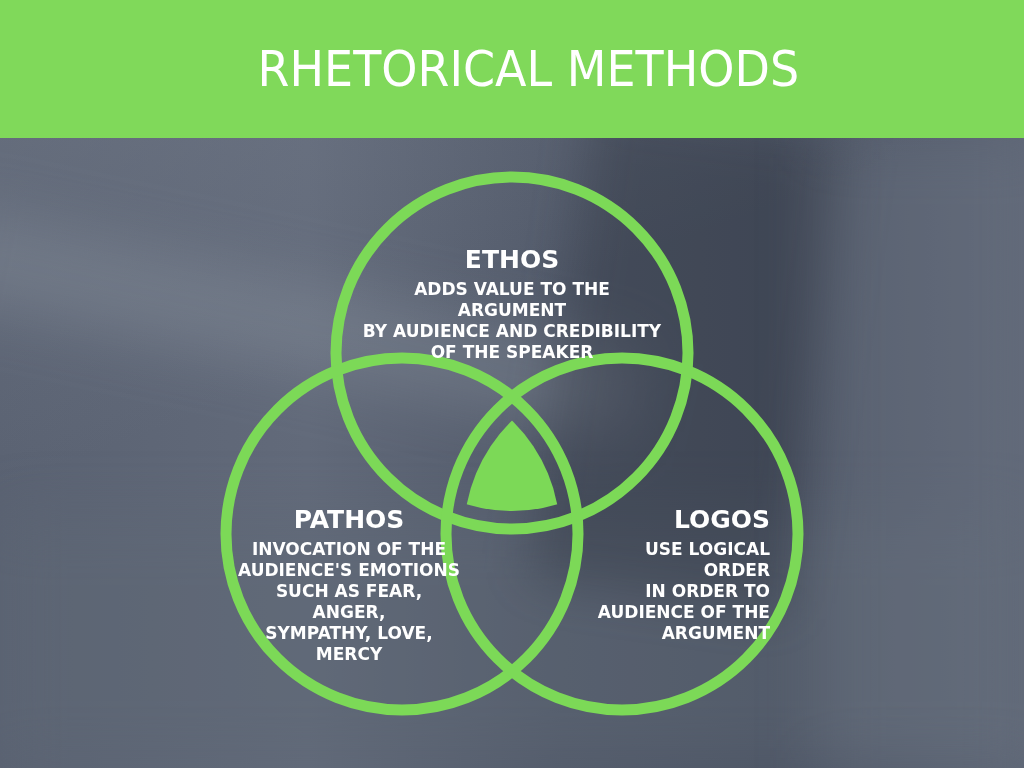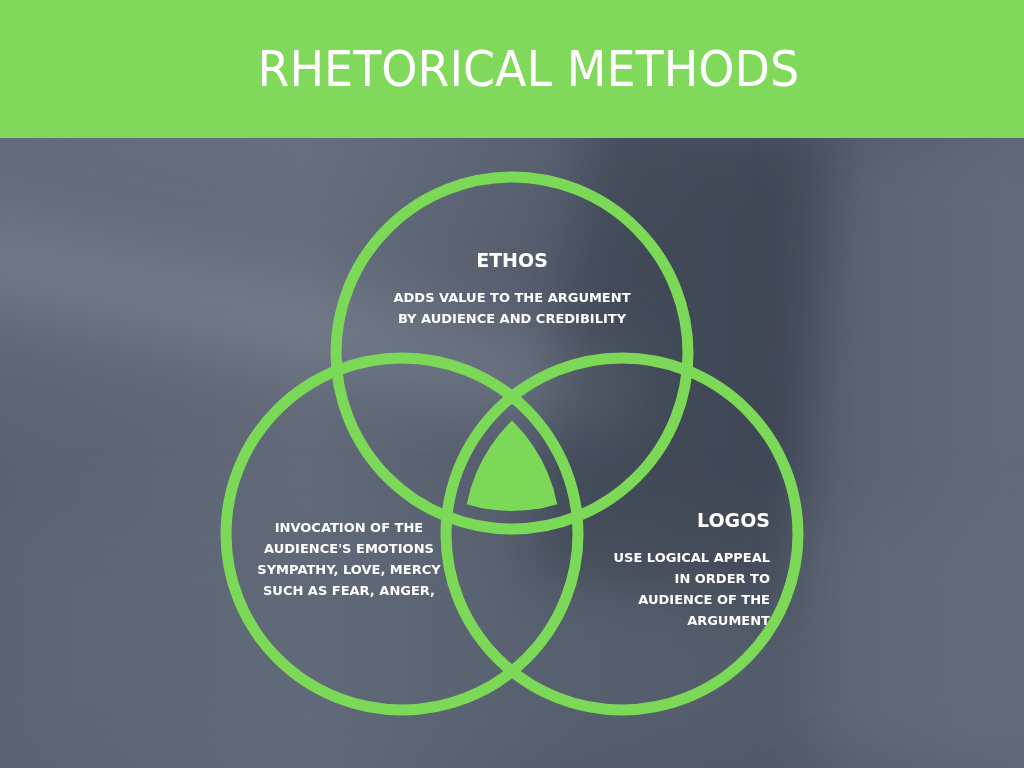--- a/index.html
+++ b/index.html
@@ -40,22 +40,22 @@
     }
     .bg .blob4 {
       position: absolute; left: 0px; top: 380px; width: 1024px; height: 250px;
       background: rgba(96,104,118,0.4); filter: blur(30px);
     }
     svg.venn { position: absolute; left: 0; top: 0; }
     .label {
       position: absolute; text-align: center; color: #ffffff;
       font-family: "DejaVu Sans", sans-serif; font-weight: bold;
     }
-    .label .title { font-size: 19px; line-height: 30px; display: block; }
-    .label .desc { font-size: 13px; line-height: 21px; display: block; margin-top: 12px; }
+    .label .title { font-size: 25px; line-height: 30px; display: block; }
+    .label .desc { font-size: 17px; line-height: 21px; display: block; margin-top: 4px; }
     .ethos { left: 362px; top: 245px; width: 300px; }
     .pathos { left: 238px; top: 505px; width: 222px; }
     .logos { left: 580px; top: 505px; width: 190px; text-align: right; }
   </style>
 </head>
 <body>
 
 <div class="header">
   <h1>RHETORICAL METHODS</h1>
 </div>
@@ -90,33 +90,35 @@
   <circle cx="512" cy="353" r="176" fill="none" stroke="#7cd957" stroke-width="11"></circle>
   <circle cx="402" cy="534" r="176" fill="none" stroke="#7cd957" stroke-width="11"></circle>
   <circle cx="622" cy="534" r="176" fill="none" stroke="#7cd957" stroke-width="11"></circle>
 </svg>
 
 <div class="label ethos">
   <span class="title">ETHOS</span>
   <span class="desc">
     <span style="display:block">ADDS VALUE TO THE ARGUMENT</span>
     <span style="display:block">BY AUDIENCE AND CREDIBILITY</span>
+    <span style="display:block">OF THE SPEAKER</span>
   </span>
 </div>
 
 <div class="label pathos">
+  <span class="title">PATHOS</span>
   <span class="desc">
     <span style="display:block">INVOCATION OF THE</span>
     <span style="display:block">AUDIENCE'S EMOTIONS</span>
+    <span style="display:block">SUCH AS FEAR, ANGER,</span>
     <span style="display:block">SYMPATHY, LOVE, MERCY</span>
-    <span style="display:block">SUCH AS FEAR, ANGER,</span>
   </span>
 </div>
 
 <div class="label logos">
   <span class="title">LOGOS</span>
   <span class="desc">
-    <span style="display:block">USE LOGICAL APPEAL</span>
+    <span style="display:block">USE LOGICAL ORDER</span>
     <span style="display:block">IN ORDER TO</span>
     <span style="display:block">AUDIENCE OF THE</span>
     <span style="display:block">ARGUMENT</span>
   </span>
 </div>
 
 </body></html>

